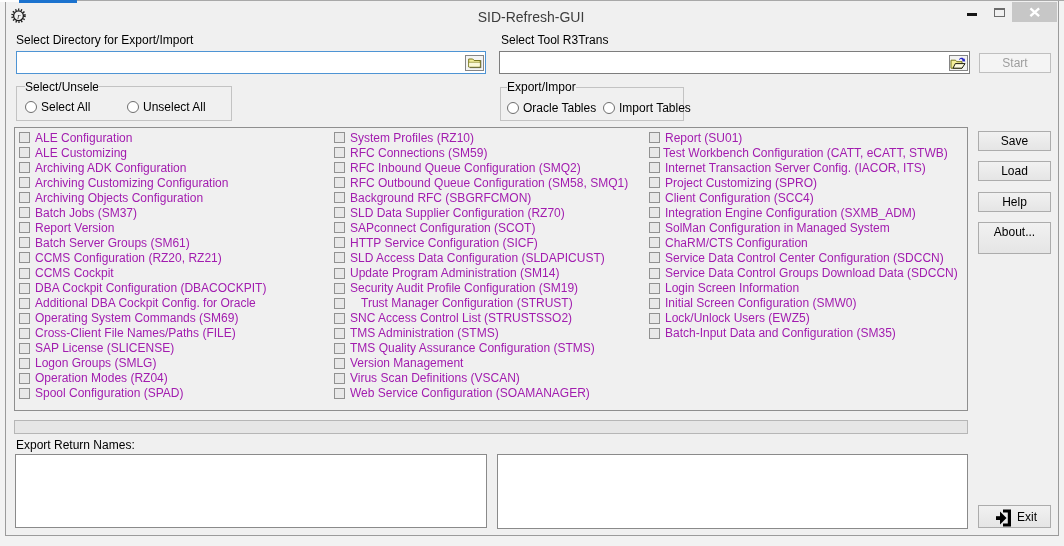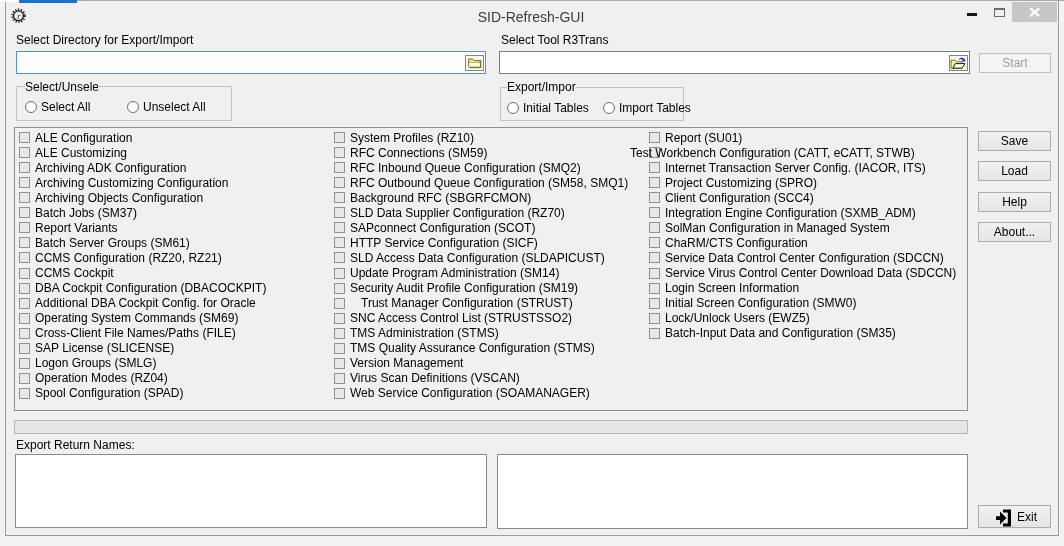--- a/index.html
+++ b/index.html
@@ -1,21 +1,21 @@
 <!DOCTYPE html>
 <html><head><meta charset="utf-8"><style>
 *{margin:0;padding:0;box-sizing:border-box}
 body{width:1064px;height:546px;background:#f2f2f2;font-family:"Liberation Sans",sans-serif;position:relative;overflow:hidden}
 .abs{position:absolute}
 #win{position:absolute;left:5px;top:0;width:1054px;height:536px;background:#f0f0f0;border:1px solid #9b9b9b}
 .lbl{position:absolute;font-size:12px;line-height:14px;color:#000;white-space:nowrap}
 .tb{position:absolute;background:#fff;height:23px}
 .btn{position:absolute;border:1px solid #acacac;background:linear-gradient(#f1f1f1,#e5e5e5);font-size:12px;color:#000;text-align:center}
 .cb{position:absolute;width:11px;height:11px;border:1px solid #919191;background:#e8e8e8}
-.ct{position:absolute;font-size:12px;line-height:14px;color:#000000;white-space:nowrap}
+.ct{position:absolute;font-size:12px;line-height:14px;color:#a21caf;white-space:nowrap}
 .grp{position:absolute;border:1px solid #c3c3c3}
 .glb{position:absolute;font-size:12px;line-height:14px;background:#f0f0f0;white-space:nowrap;overflow:hidden}
 .rad{position:absolute;width:12px;height:12px;border:1px solid #6e6e6e;border-radius:50%;background:#fff}
 .rlb{position:absolute;font-size:12px;line-height:14px;white-space:nowrap}
 </style></head><body>
 <div id="win"></div>
 
 <div class="abs" style="left:0;top:0;width:1064px;height:1px;background:#a8a8a8"></div>
 <div class="abs" style="left:0;top:0;width:19px;height:2px;background:#fdfdfd"></div>
 <div class="abs" style="left:19px;top:0;width:58px;height:3px;background:#1b72ce"></div>
@@ -63,39 +63,39 @@
 
 <div class="grp" style="left:16px;top:86px;width:216px;height:35px"></div>
 <div class="glb" style="left:25px;top:80px;width:73px">Select/Unselect All</div>
 <div class="rad" style="left:25px;top:101px"></div>
 <div class="rlb" style="left:41px;top:100px">Select All</div>
 <div class="rad" style="left:127px;top:101px"></div>
 <div class="rlb" style="left:143px;top:100px">Unselect All</div>
 <div class="grp" style="left:500px;top:87px;width:184px;height:34px"></div>
 <div class="glb" style="left:507px;top:80px;width:69px">Export/Import</div>
 <div class="rad" style="left:507px;top:102px"></div>
-<div class="rlb" style="left:523px;top:101px">Initial Tables</div>
+<div class="rlb" style="left:523px;top:101px">Oracle Tables</div>
 <div class="rad" style="left:603px;top:102px"></div>
 <div class="rlb" style="left:619px;top:101px">Import Tables</div>
 
 <div class="abs" style="left:14px;top:127px;width:954px;height:284px;border:1px solid #8f8f8f"></div>
 <div class="cb" style="left:19px;top:132.0px"></div>
 <div class="ct" style="left:35px;top:130.5px">ALE Configuration</div>
 <div class="cb" style="left:19px;top:147.1px"></div>
 <div class="ct" style="left:35px;top:145.6px">ALE Customizing</div>
 <div class="cb" style="left:19px;top:162.1px"></div>
 <div class="ct" style="left:35px;top:160.6px">Archiving ADK Configuration</div>
 <div class="cb" style="left:19px;top:177.2px"></div>
 <div class="ct" style="left:35px;top:175.7px">Archiving Customizing Configuration</div>
 <div class="cb" style="left:19px;top:192.2px"></div>
 <div class="ct" style="left:35px;top:190.7px">Archiving Objects Configuration</div>
 <div class="cb" style="left:19px;top:207.2px"></div>
 <div class="ct" style="left:35px;top:205.8px">Batch Jobs (SM37)</div>
 <div class="cb" style="left:19px;top:222.3px"></div>
-<div class="ct" style="left:35px;top:220.8px">Report Variants</div>
+<div class="ct" style="left:35px;top:220.8px">Report Version</div>
 <div class="cb" style="left:19px;top:237.4px"></div>
 <div class="ct" style="left:35px;top:235.9px">Batch Server Groups (SM61)</div>
 <div class="cb" style="left:19px;top:252.4px"></div>
 <div class="ct" style="left:35px;top:250.9px">CCMS Configuration (RZ20, RZ21)</div>
 <div class="cb" style="left:19px;top:267.5px"></div>
 <div class="ct" style="left:35px;top:266.0px">CCMS Cockpit</div>
 <div class="cb" style="left:19px;top:282.5px"></div>
 <div class="ct" style="left:35px;top:281.0px">DBA Cockpit Configuration (DBACOCKPIT)</div>
 <div class="cb" style="left:19px;top:297.6px"></div>
 <div class="ct" style="left:35px;top:296.1px">Additional DBA Cockpit Config. for Oracle</div>
@@ -143,50 +143,50 @@
 <div class="ct" style="left:350px;top:341.2px">TMS Quality Assurance Configuration (STMS)</div>
 <div class="cb" style="left:334px;top:357.8px"></div>
 <div class="ct" style="left:350px;top:356.2px">Version Management</div>
 <div class="cb" style="left:334px;top:372.8px"></div>
 <div class="ct" style="left:350px;top:371.3px">Virus Scan Definitions (VSCAN)</div>
 <div class="cb" style="left:334px;top:387.9px"></div>
 <div class="ct" style="left:350px;top:386.4px">Web Service Configuration (SOAMANAGER)</div>
 <div class="cb" style="left:649px;top:132.0px"></div>
 <div class="ct" style="left:665px;top:130.5px">Report (SU01)</div>
 <div class="cb" style="left:649px;top:147.1px"></div>
-<div class="ct" style="left:630px;top:145.6px">Test Workbench Configuration (CATT, eCATT, STWB)</div>
+<div class="ct" style="left:663px;top:145.6px">Test Workbench Configuration (CATT, eCATT, STWB)</div>
 <div class="cb" style="left:649px;top:162.1px"></div>
 <div class="ct" style="left:665px;top:160.6px">Internet Transaction Server Config. (IACOR, ITS)</div>
 <div class="cb" style="left:649px;top:177.2px"></div>
 <div class="ct" style="left:665px;top:175.7px">Project Customizing (SPRO)</div>
 <div class="cb" style="left:649px;top:192.2px"></div>
 <div class="ct" style="left:665px;top:190.7px">Client Configuration (SCC4)</div>
 <div class="cb" style="left:649px;top:207.2px"></div>
 <div class="ct" style="left:665px;top:205.8px">Integration Engine Configuration (SXMB_ADM)</div>
 <div class="cb" style="left:649px;top:222.3px"></div>
 <div class="ct" style="left:665px;top:220.8px">SolMan Configuration in Managed System</div>
 <div class="cb" style="left:649px;top:237.4px"></div>
 <div class="ct" style="left:665px;top:235.9px">ChaRM/CTS Configuration</div>
 <div class="cb" style="left:649px;top:252.4px"></div>
 <div class="ct" style="left:665px;top:250.9px">Service Data Control Center Configuration (SDCCN)</div>
 <div class="cb" style="left:649px;top:267.5px"></div>
-<div class="ct" style="left:665px;top:266.0px">Service Virus Control Center Download Data (SDCCN)</div>
+<div class="ct" style="left:665px;top:266.0px">Service Data Control Groups Download Data (SDCCN)</div>
 <div class="cb" style="left:649px;top:282.5px"></div>
 <div class="ct" style="left:665px;top:281.0px">Login Screen Information</div>
 <div class="cb" style="left:649px;top:297.6px"></div>
 <div class="ct" style="left:665px;top:296.1px">Initial Screen Configuration (SMW0)</div>
 <div class="cb" style="left:649px;top:312.6px"></div>
 <div class="ct" style="left:665px;top:311.1px">Lock/Unlock Users (EWZ5)</div>
 <div class="cb" style="left:649px;top:327.6px"></div>
 <div class="ct" style="left:665px;top:326.1px">Batch-Input Data and Configuration (SM35)</div>
 
 <div class="btn" style="left:978px;top:131px;width:73px;height:20px;line-height:18px">Save</div>
 <div class="btn" style="left:978px;top:161px;width:73px;height:20px;line-height:18px">Load</div>
 <div class="btn" style="left:978px;top:192px;width:73px;height:20px;line-height:18px">Help</div>
-<div class="btn" style="left:978px;top:222px;width:73px;height:20px;line-height:18px">About...</div>
+<div class="btn" style="left:978px;top:222px;width:73px;height:32px;line-height:18px">About...</div>
 
 <div class="abs" style="left:14px;top:420px;width:954px;height:14px;border:1px solid #b6b6b6;background:#e6e6e6"></div>
 <div class="lbl" style="left:16px;top:438px">Export Return Names:</div>
 <div class="abs" style="left:15px;top:454px;width:472px;height:74px;background:#fff;border:1px solid #8a8a8a"></div>
 <div class="abs" style="left:497px;top:454px;width:471px;height:75px;background:#fff;border:1px solid #8a8a8a"></div>
 <div class="btn" style="left:978px;top:505px;width:73px;height:23px">
 <svg width="71" height="21">
       <g transform="translate(17,3)">
         <path d="M7 2 L13.4 2 L13.4 16 L7 16" fill="none" stroke="#000" stroke-width="3.2"></path>
         <rect x="0" y="7.2" width="6.5" height="3.8" fill="#000"></rect>

